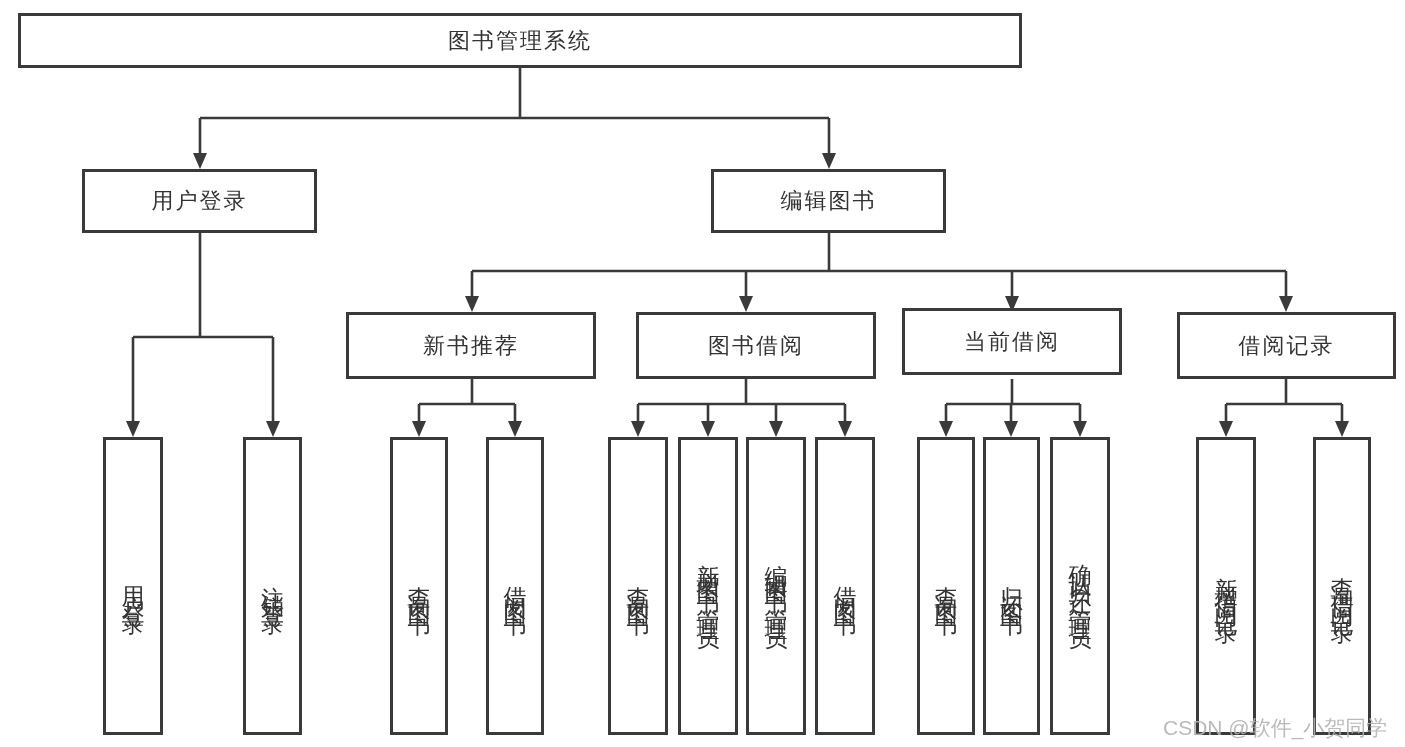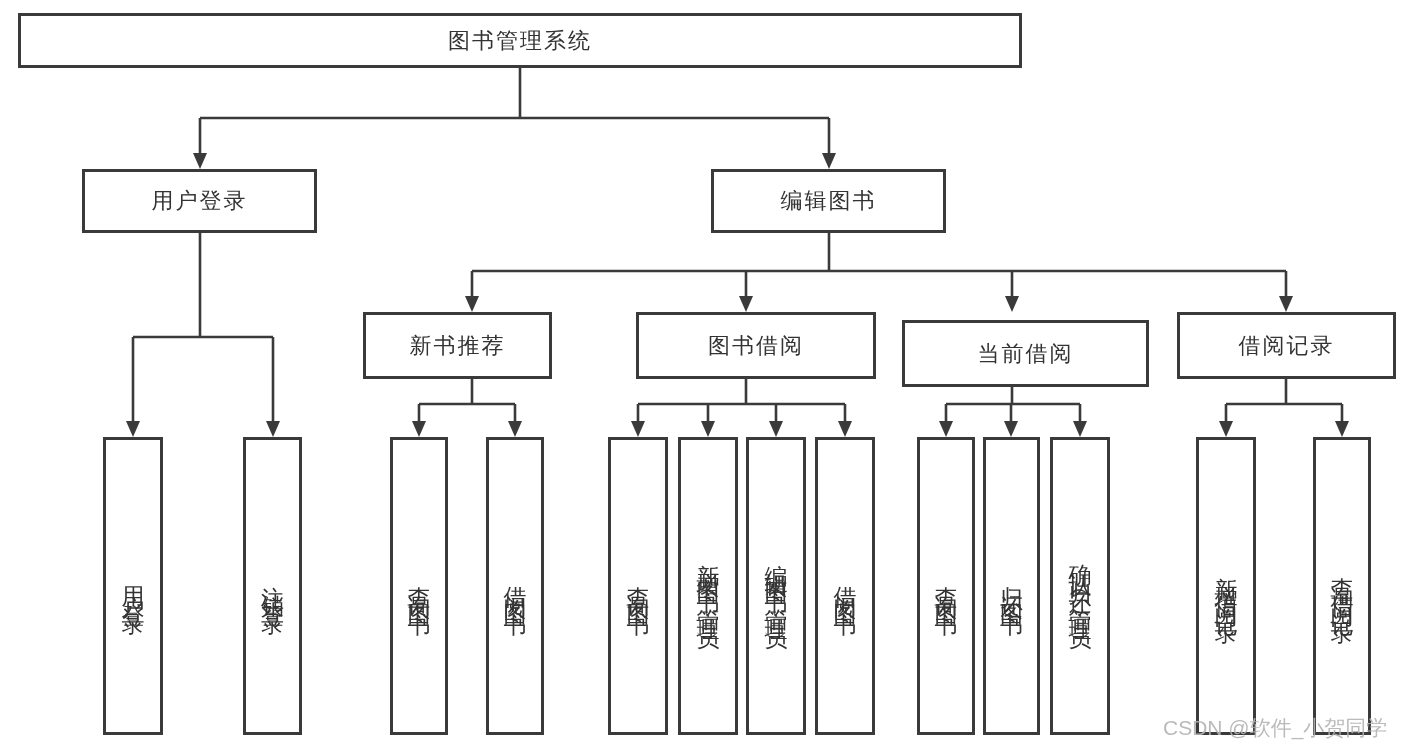--- a/index.html
+++ b/index.html
@@ -94,27 +94,27 @@
     <span class="lbl">图书管理系统</span>
   </div>
 
   <div class="node" style="left:82px;top:169px;width:235px;height:64px">
     <span class="lbl">用户登录</span>
   </div>
   <div class="node" style="left:711px;top:169px;width:235px;height:64px">
     <span class="lbl">编辑图书</span>
   </div>
 
-  <div class="node" style="left:363px;top:312px;width:189px;height:67px">
+  <div class="node" style="left:346px;top:312px;width:250px;height:67px">
     <span class="lbl">新书推荐</span>
   </div>
   <div class="node" style="left:636px;top:312px;width:240px;height:67px">
     <span class="lbl">图书借阅</span>
   </div>
-  <div class="node" style="left:902px;top:320px;width:247px;height:67px">
+  <div class="node" style="left:902px;top:308px;width:220px;height:67px">
     <span class="lbl">当前借阅</span>
   </div>
   <div class="node" style="left:1177px;top:312px;width:219px;height:67px">
     <span class="lbl">借阅记录</span>
   </div>
 
   <div class="node leaf" style="left:103px;top:437px;width:60px;height:298px">
     <span class="lbl">用户登录</span>
   </div>
   <div class="node leaf" style="left:243px;top:437px;width:59px;height:298px">

